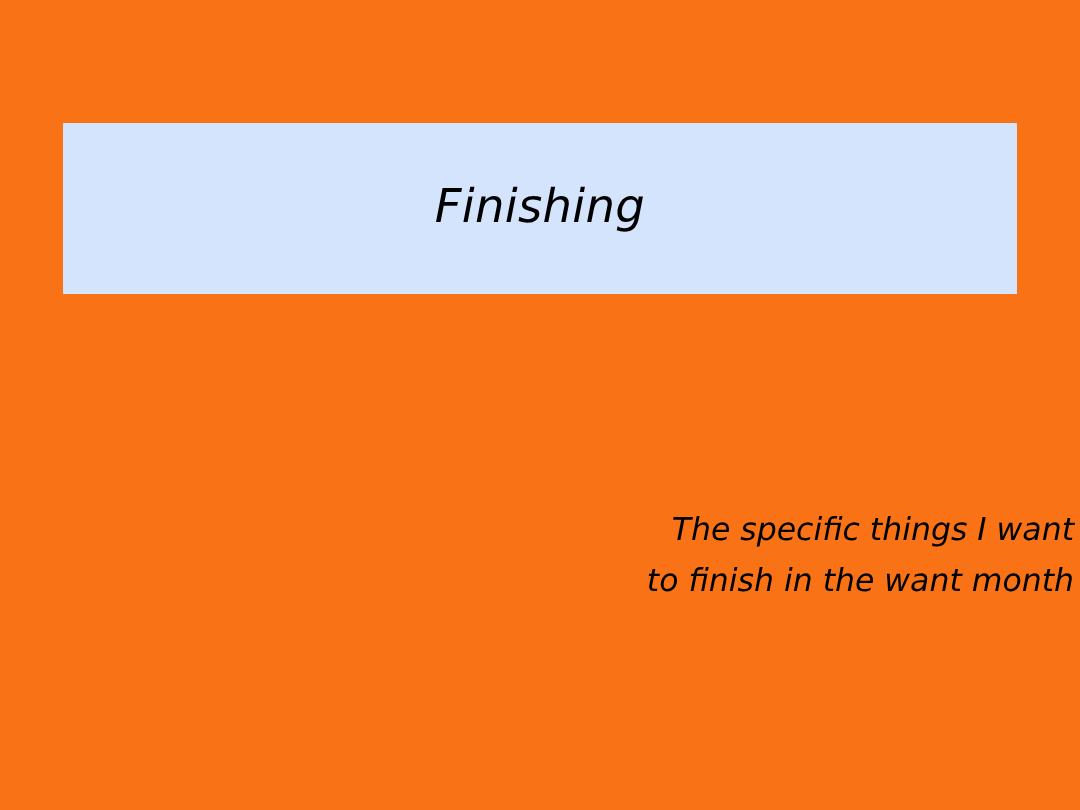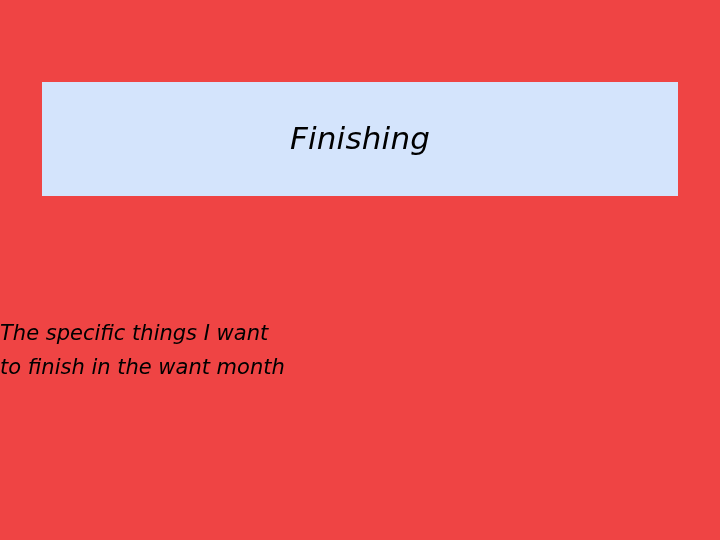--- a/index.html
+++ b/index.html
@@ -12,21 +12,21 @@
     height: 540px;
     background: #ffffff;
     font-family: "DejaVu Sans", "Liberation Sans", sans-serif;
     overflow: hidden;
   }
 
   .slide {
     position: relative;
     width: 720px;
     height: 540px;
-    background: #ef4444;
+    background: #f97316;
   }
 
   
   .title-banner {
     position: absolute;
     left: 42px;
     top: 82px;
     width: 636px;
     height: 114px;
     background: #d4e4fc;
@@ -46,23 +46,23 @@
     text-align: center;
     letter-spacing: 0.2px;
     white-space: nowrap;
     transform: translateY(-1px);
   }
 
   
   .body-block {
     position: absolute;
     left: 0;
-    top: 316px;
+    top: 336px;
     width: 716px;
-    text-align: left;
+    text-align: right;
   }
 
   .body-line {
     font-family: "DejaVu Sans", "Liberation Sans", sans-serif;
     font-style: italic;
     font-weight: 400;
     font-size: 21px;
     line-height: 34px;
     color: #000000;
     white-space: nowrap;

